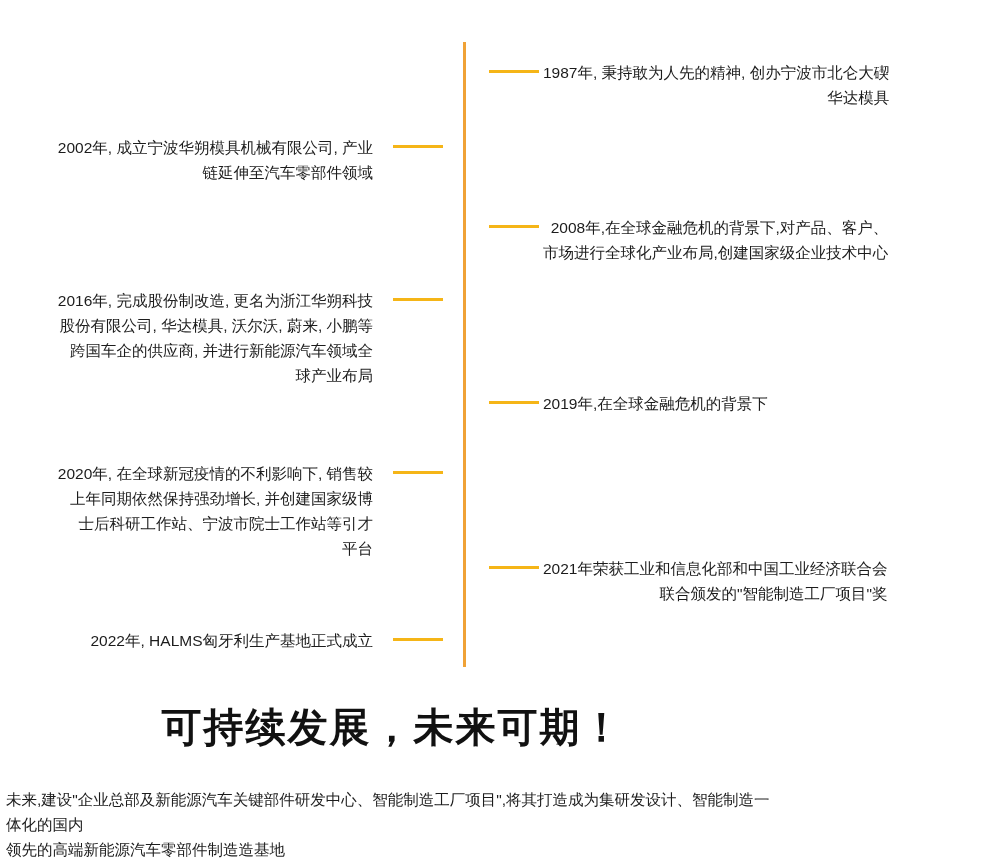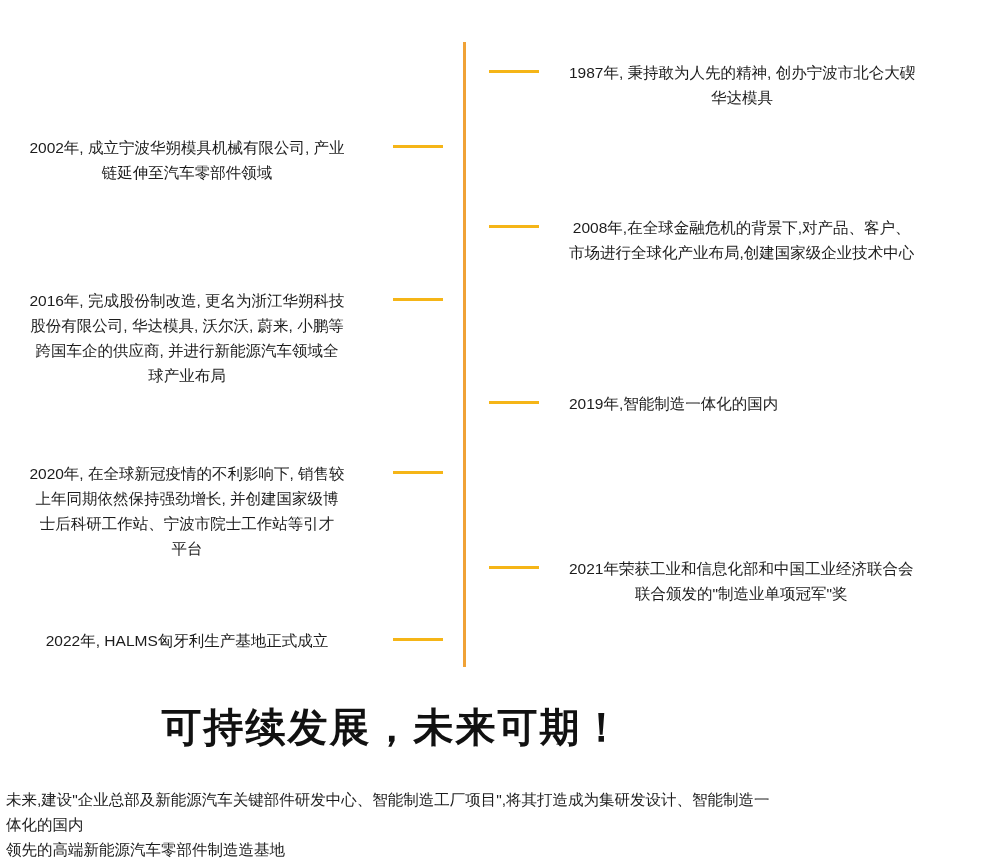--- a/index.html
+++ b/index.html
@@ -44,30 +44,30 @@
     font-size: 15.5px;
     line-height: 25px;
     color: #1c1c1c;
     white-space: pre-line;
   }
   
   .entry.right .dash {
     left: 26px;
   }
   .entry.right .text {
-    left: 106px;
-    text-align: center;
+    left: 80px;
+    text-align: right;
   }
   
   .entry.left .dash {
     right: 20px;
   }
   .entry.left .text {
     right: 90px;
-    text-align: center;
+    text-align: right;
     width: 372px;
   }
 
   .footer {
     position: absolute;
     left: 0;
     top: 690px;
     width: 785px;
   }
   .headline {
@@ -110,33 +110,33 @@
       </div>
       <div class="entry left" style="top: 288px; left: 0px; width: 463px;">
         <div class="dash" style="background: rgb(245, 181, 23);"></div>
         <div class="text">2016年, 完成股份制改造, 更名为浙江华朔科技
 股份有限公司, 华达模具, 沃尔沃, 蔚来, 小鹏等
 跨国车企的供应商, 并进行新能源汽车领域全
 球产业布局</div>
       </div>
       <div class="entry right" style="top: 391px; left: 463px; width: 522px;">
         <div class="dash" style="background: rgb(245, 181, 23);"></div>
-        <div class="text">2019年,智能制造一体化的国内</div>
+        <div class="text">2019年,在全球金融危机的背景下</div>
       </div>
       <div class="entry left" style="top: 461px; left: 0px; width: 463px;">
         <div class="dash" style="background: rgb(245, 181, 23);"></div>
         <div class="text">2020年, 在全球新冠疫情的不利影响下, 销售较
 上年同期依然保持强劲增长, 并创建国家级博
 士后科研工作站、宁波市院士工作站等引才
 平台</div>
       </div>
       <div class="entry right" style="top: 556px; left: 463px; width: 522px;">
         <div class="dash" style="background: rgb(245, 181, 23);"></div>
         <div class="text">2021年荣获工业和信息化部和中国工业经济联合会
-联合颁发的"制造业单项冠军"奖</div>
+联合颁发的"智能制造工厂项目"奖</div>
       </div>
       <div class="entry left" style="top: 628px; left: 0px; width: 463px;">
         <div class="dash" style="background: rgb(245, 181, 23);"></div>
         <div class="text">2022年, HALMS匈牙利生产基地正式成立</div>
       </div>
     </div>
 </div>
 
 <div class="footer">
   <div class="headline">可持续发展，未来可期！</div>

